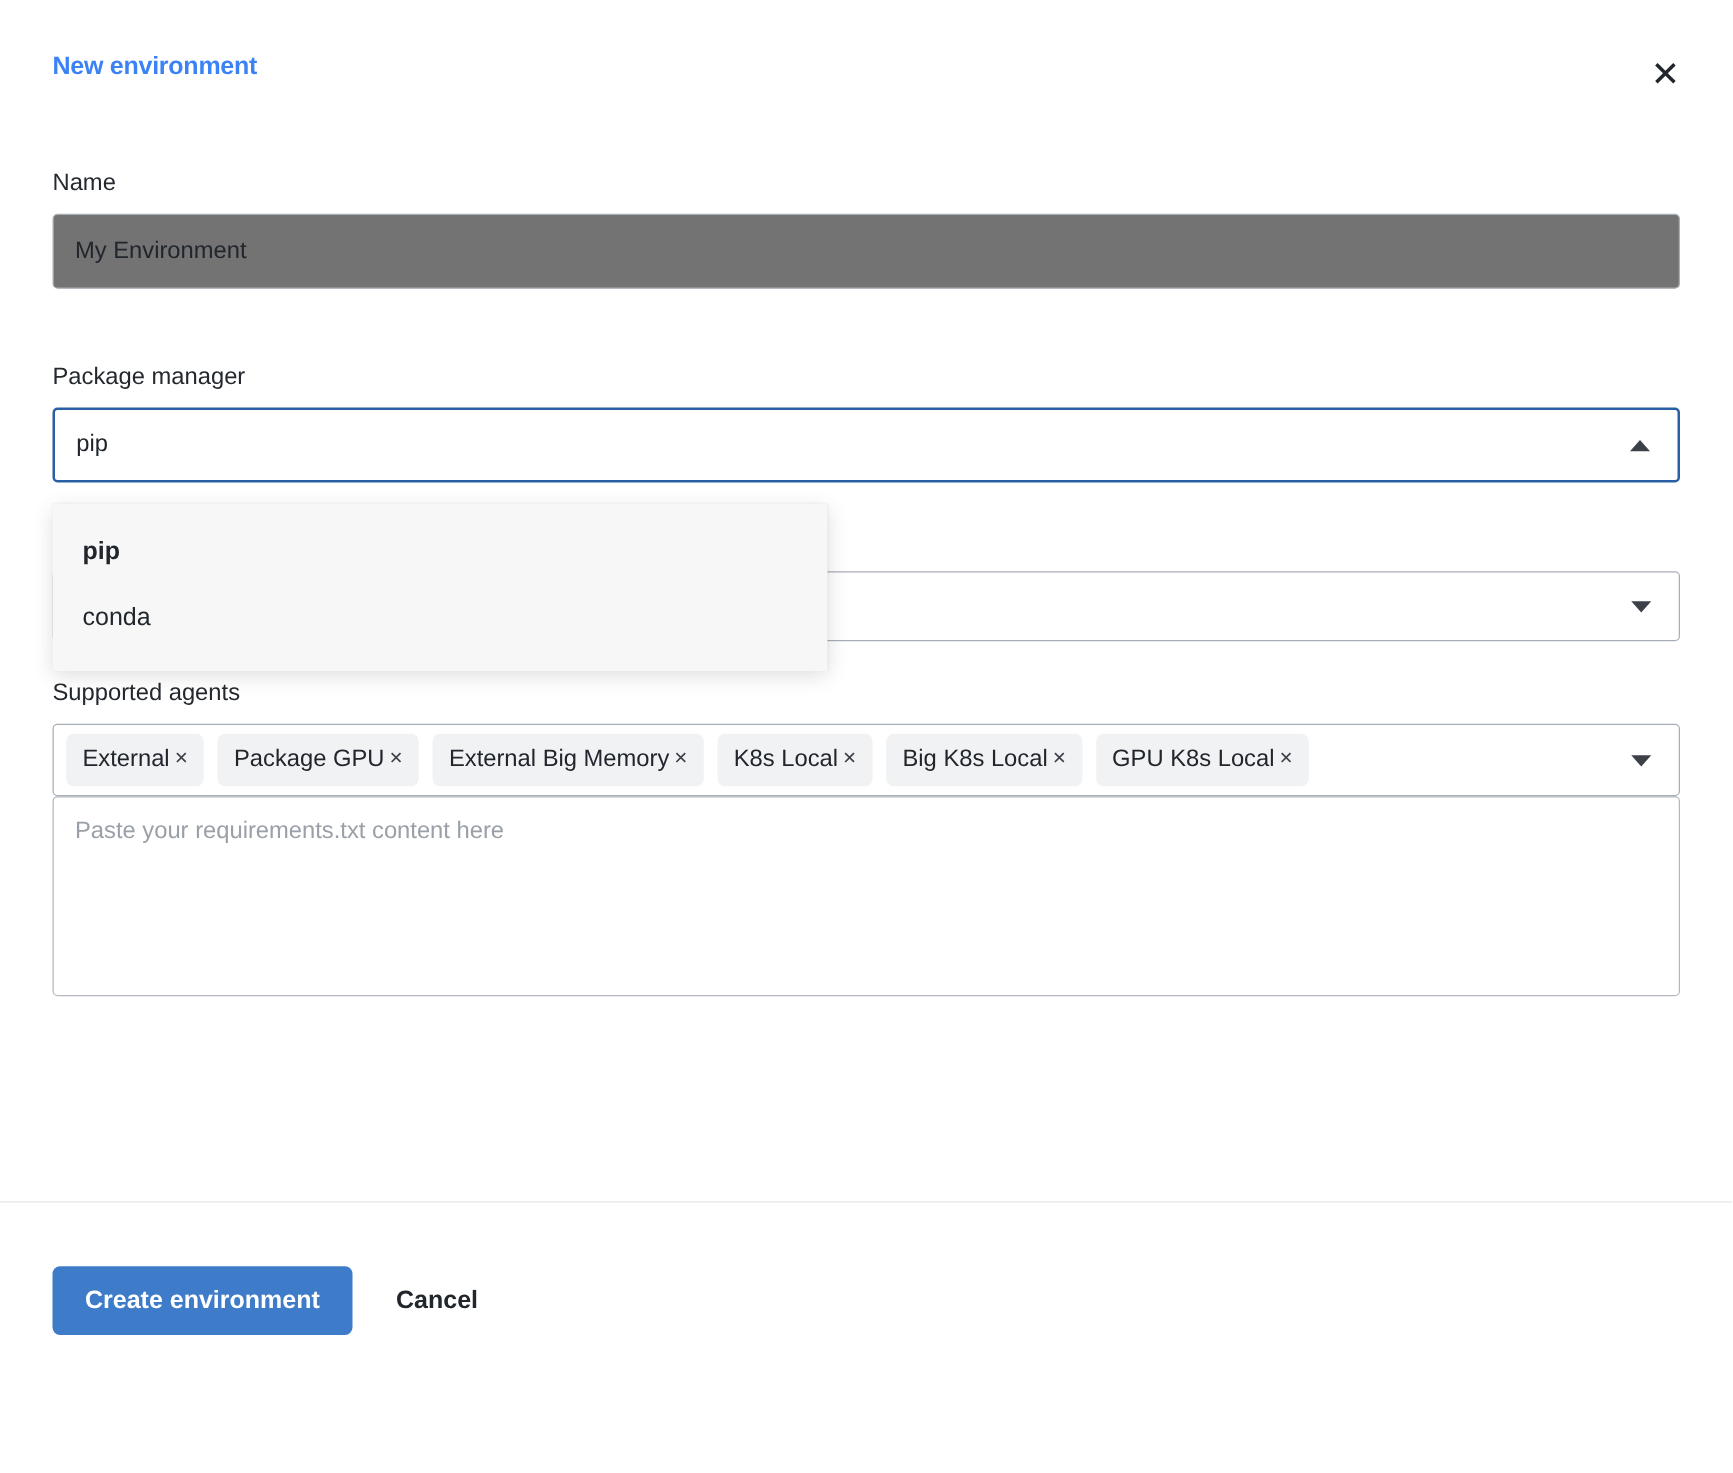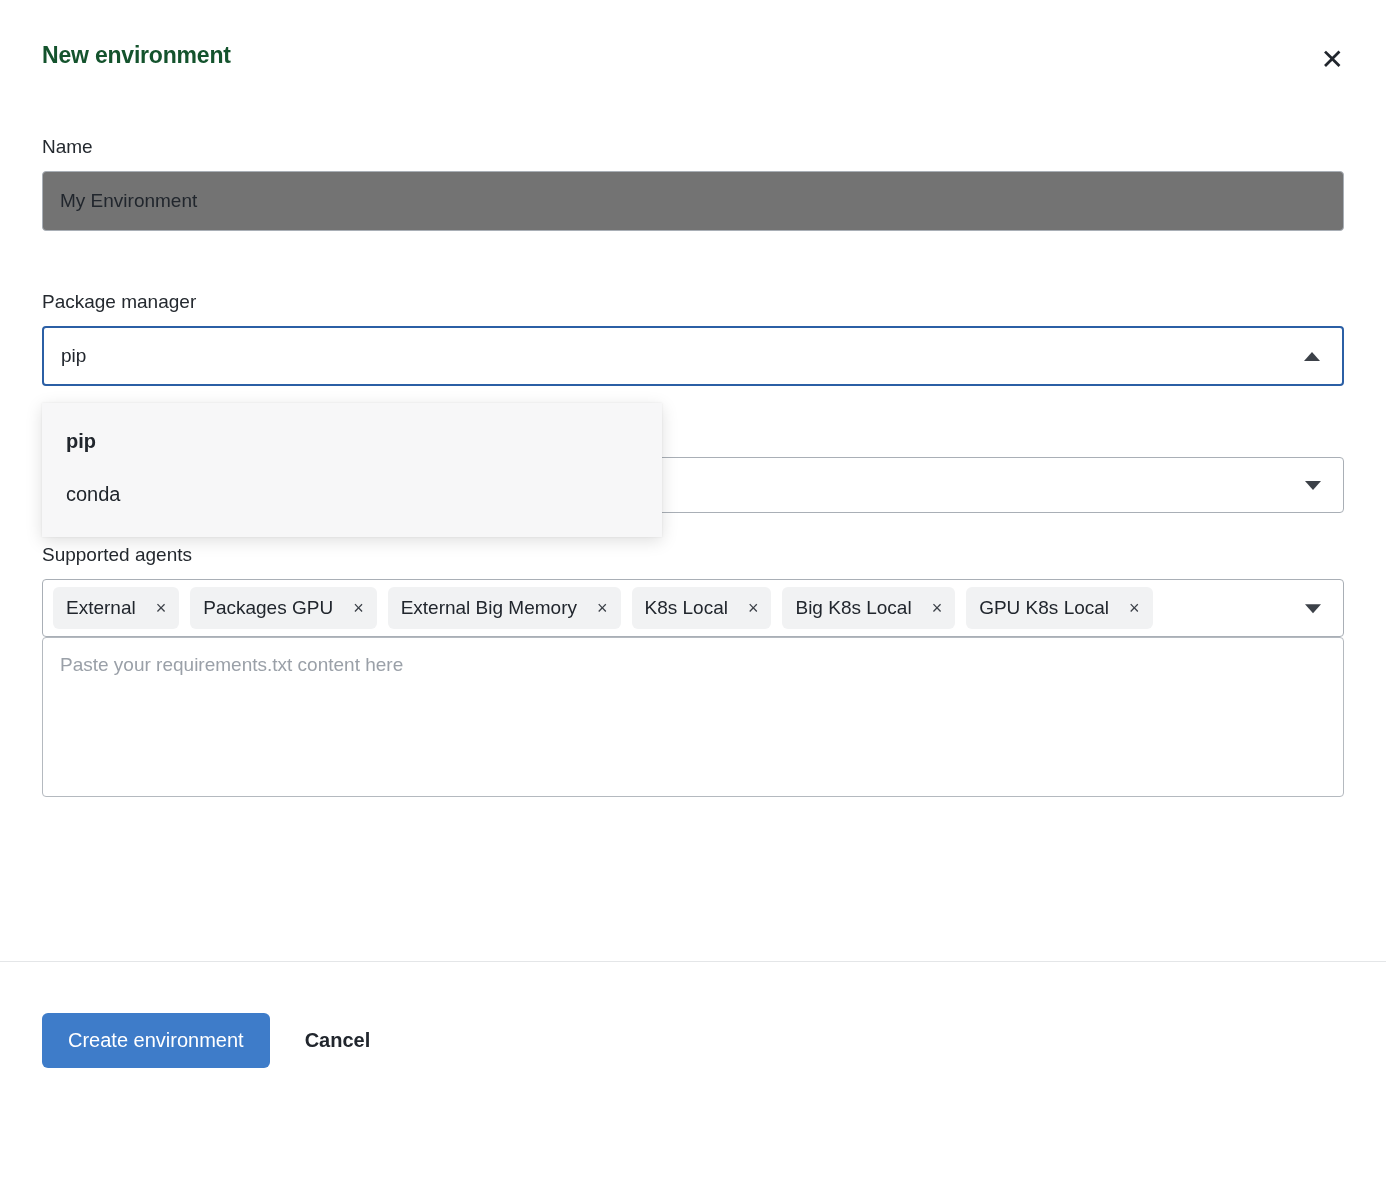--- a/index.html
+++ b/index.html
@@ -16,25 +16,25 @@
   .content { padding: 0 42px; }
 
   
   .title-row {
     display: flex;
     justify-content: space-between;
     align-items: flex-start;
     padding-top: 42px;
   }
   .modal-title {
-    font-size: 23px;
+    font-size: 20px;
     font-weight: 700;
     margin: 0;
     letter-spacing: -0.2px;
-    color: #14532d;
+    color: #3b82f6;
   }
   .close-btn {
     background: none;
     border: none;
     padding: 2px 6px;
     margin: 2px -6px 0 0;
     font-size: 28px;
     line-height: 1;
     color: #21262d;
     cursor: pointer;
@@ -132,22 +132,21 @@
     padding: 0 46px 0 10px;
     position: relative;
     background: #fff;
   }
   .tag {
     background: #f1f2f3;
     border-radius: 6px;
     padding: 10px 13px;
     font-size: 19px;
     display: inline-flex;
-    align-items: center;
-    gap: 20px;
+    gap: 4px;
     white-space: nowrap;
     color: #21262d;
   }
   .tag-x {
     color: #3c4148;
     font-size: 18px;
     line-height: 1;
     cursor: pointer;
   }
   .agents-caret {
@@ -185,21 +184,21 @@
     align-items: center;
   }
   .primary-btn {
     background: #3e7cc9;
     color: #ffffff;
     border: none;
     border-radius: 6px;
     height: 55px;
     padding: 0 26px;
     font-size: 20px;
-    font-weight: 400;
+    font-weight: 700;
     font-family: "Liberation Sans", sans-serif;
     cursor: pointer;
   }
   .cancel-btn {
     background: none;
     border: none;
     margin-left: 29px;
     font-size: 20px;
     font-weight: 700;
     color: #21262d;
@@ -240,21 +239,21 @@
   </div>
 
   
   <div class="field-label tight">Supported agents</div>
   <div class="agents-box">
     <span class="tag">
       <span>External</span>
       <span class="tag-x">×</span>
     </span>
     <span class="tag">
-      <span>Packages GPU</span>
+      <span>Package GPU</span>
       <span class="tag-x">×</span>
     </span>
     <span class="tag">
       <span>External Big Memory</span>
       <span class="tag-x">×</span>
     </span>
     <span class="tag">
       <span>K8s Local</span>
       <span class="tag-x">×</span>
     </span>

